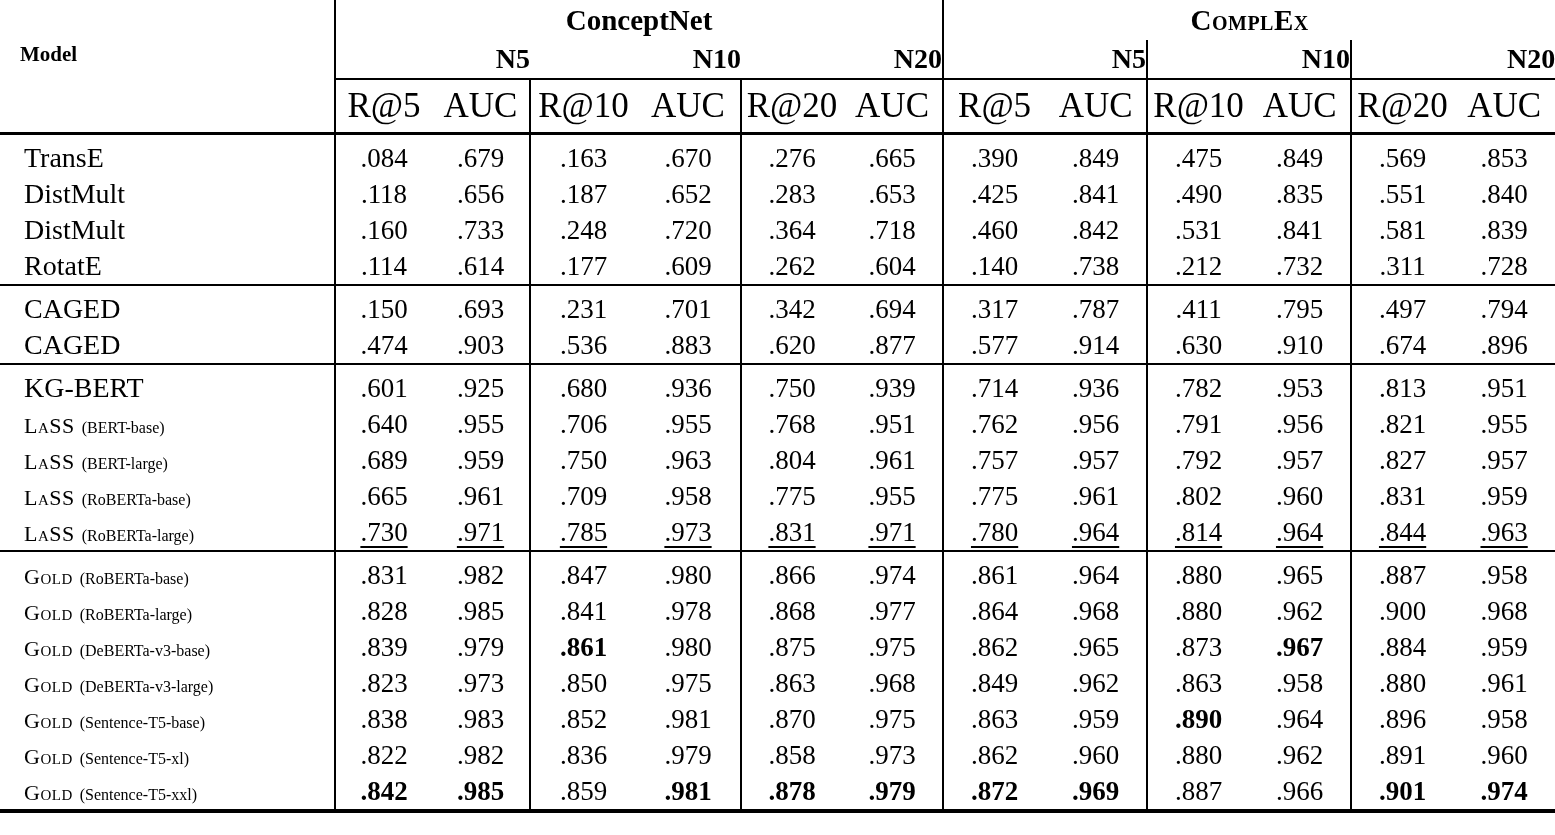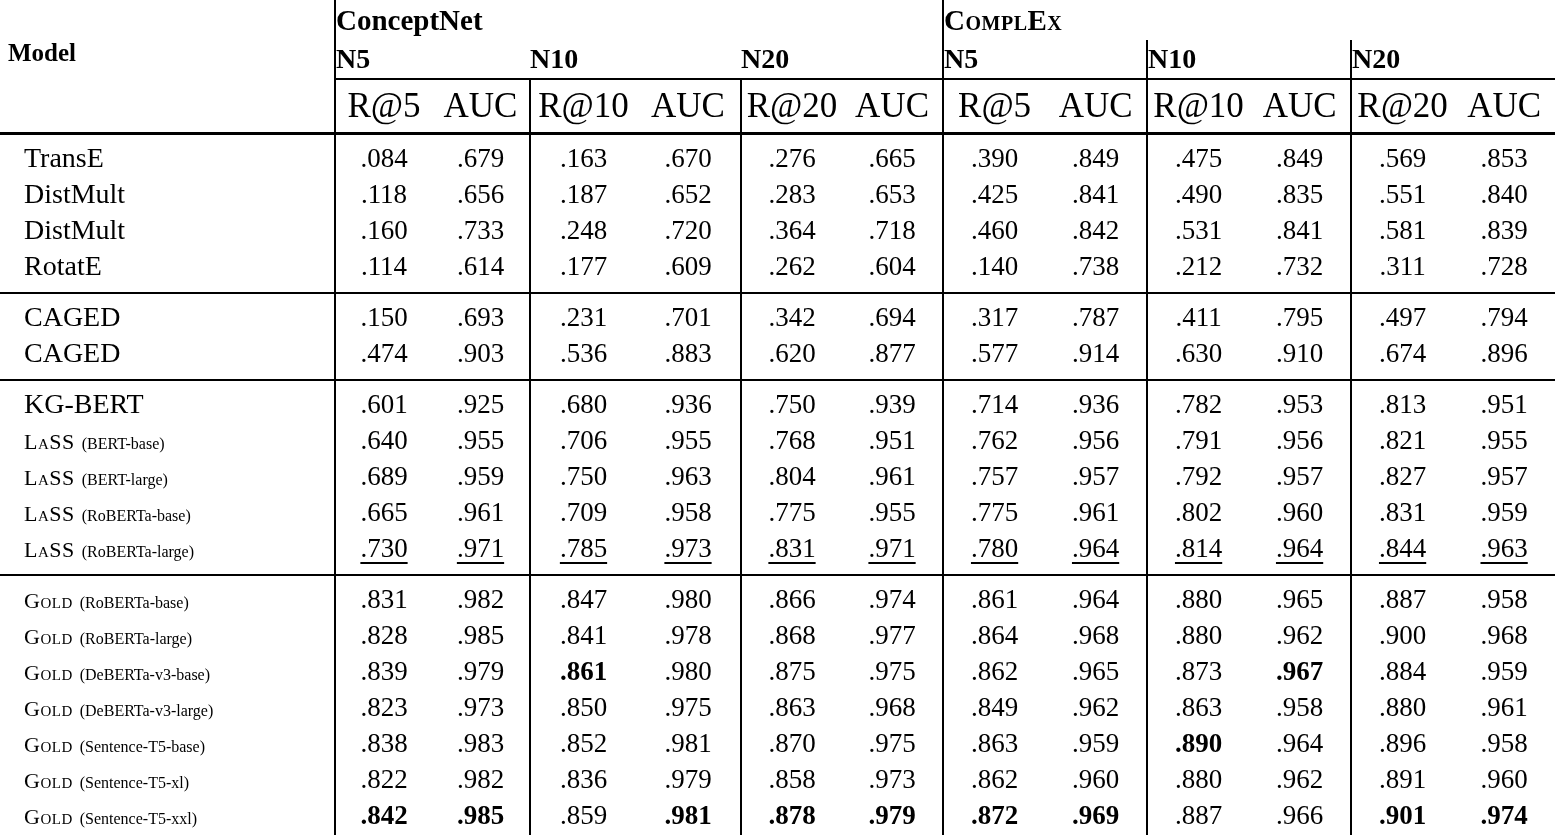--- a/index.html
+++ b/index.html
@@ -16,35 +16,36 @@
     width: 1555px;
     font-family: "Liberation Serif", "DejaVu Serif", serif;
     color: #000;
   }
   td { padding: 0; overflow: hidden; }
 
   
   .th-model {
     text-align: left;
     vertical-align: bottom;
-    padding-left: 8px;
+    padding-left: 20px;
     padding-bottom: 12px;
     font-weight: bold;
-    font-size: 25px;
+    font-size: 21px;
     border-right: 2px solid #000;
   }
   .th-dataset {
+    text-align: center;
     vertical-align: middle;
     font-weight: bold;
     font-size: 29px;
     height: 40px;
   }
   .ds-cn { border-right: 2px solid #000; }
   .th-n {
-    text-align: left;
+    text-align: right;
     vertical-align: middle;
     font-weight: bold;
     font-size: 28px;
     height: 38px;
     border-bottom: 2px solid #000; 
   }
   .vr { border-right: 2px solid #000; }
   .th-col {
     text-align: center;
     vertical-align: middle;
@@ -76,21 +77,21 @@
     letter-spacing: 0.5px;
   }
   .model-cell .sc { font-size: 22px; }
   .suffix { font-size: 16px; }
   .u {
     text-decoration: underline;
     text-underline-offset: 5px;
     text-decoration-thickness: 1.5px;
   }
   tr.block-start td { border-top: 2px solid #000; padding-top: 5px; }
-  tr.block-end td { padding-bottom: 8px; }
+  tr.block-end td { }
   tr.last-row td { border-bottom: 4px solid #000; }
 </style>
 </head>
 <body>
 
 <div class="page">
   <table class="results">
     <colgroup>
       <col style="width:335px">
       <col style="width:97px">

